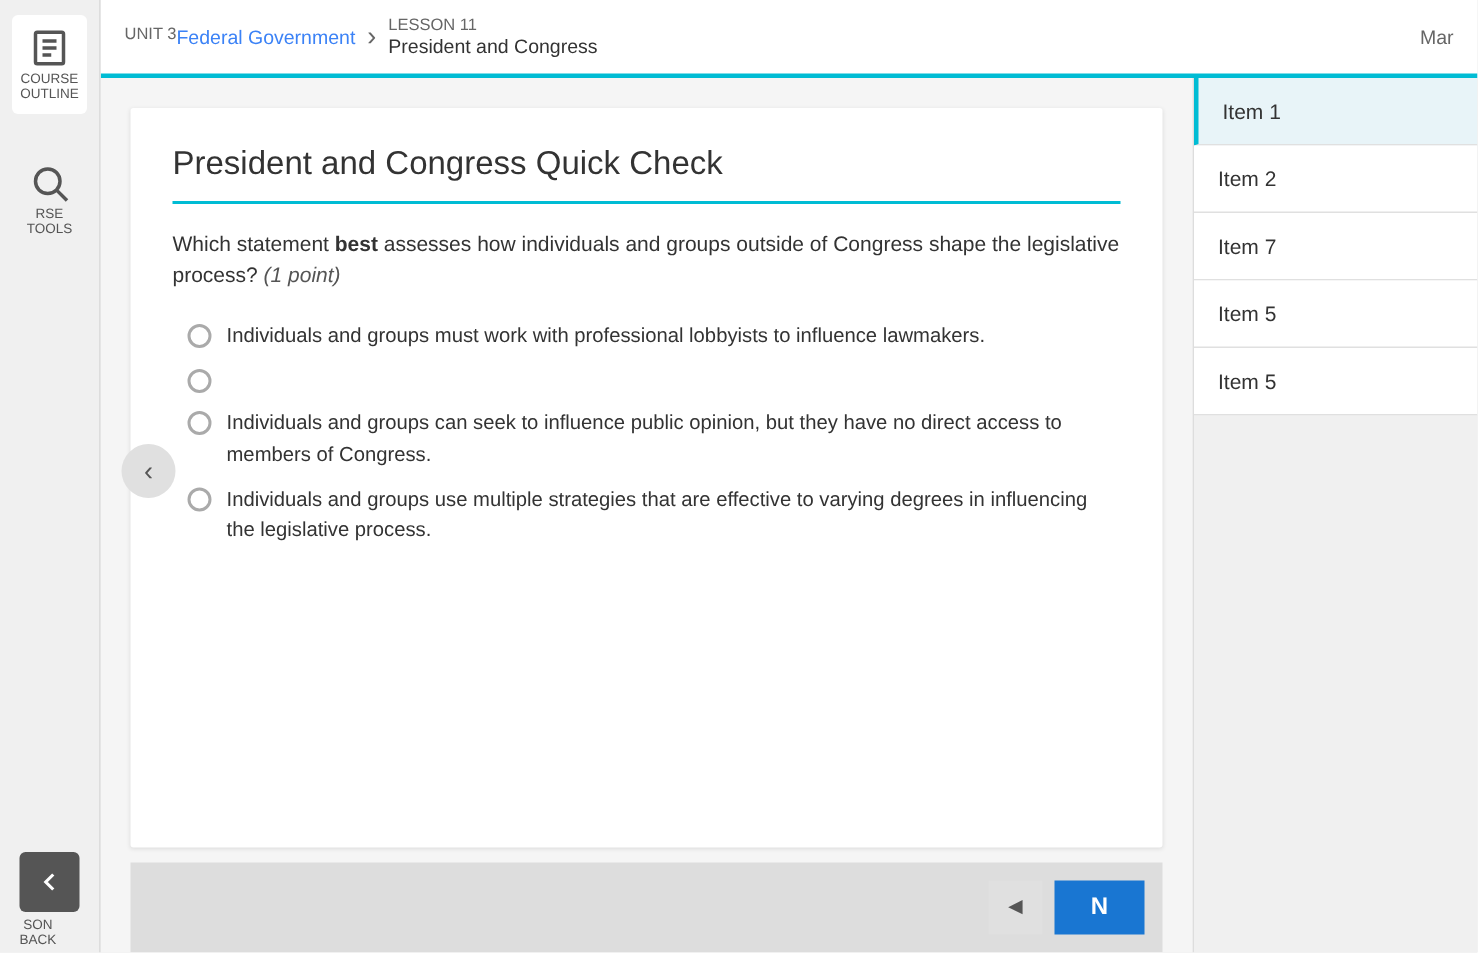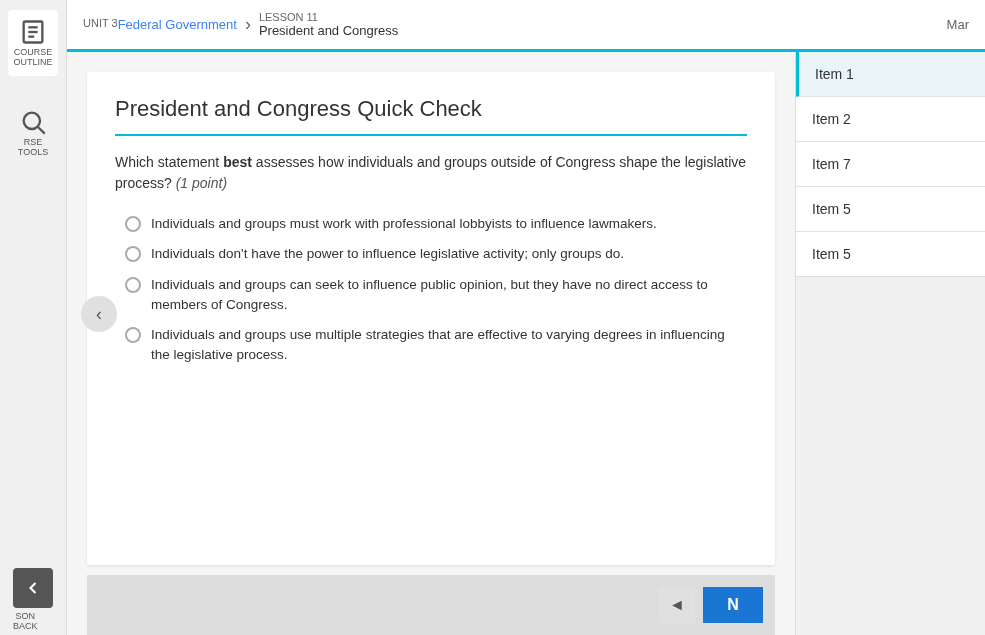--- a/index.html
+++ b/index.html
@@ -390,21 +390,20 @@
           Which statement <strong>best</strong> assesses how individuals and groups outside of Congress shape the legislative process?&nbsp;<span class="question-points">(1 point)</span>
         </p>
 
         <div class="answer-options">
           <label class="answer-option">
             <div class="radio-circle"></div>
             <span class="answer-text">Individuals and groups must work with professional lobbyists to influence lawmakers.</span>
           </label>
           <label class="answer-option">
             <div class="radio-circle"></div>
-            <span class="answer-text">Individuals don't have the power to influence legislative activity; only groups do.</span>
           </label>
           <label class="answer-option">
             <div class="radio-circle"></div>
             <span class="answer-text">Individuals and groups can seek to influence public opinion, but they have no direct access to members of Congress.</span>
           </label>
           <label class="answer-option">
             <div class="radio-circle"></div>
             <span class="answer-text">Individuals and groups use multiple strategies that are effective to varying degrees in influencing the legislative process.</span>
           </label>
         </div>

